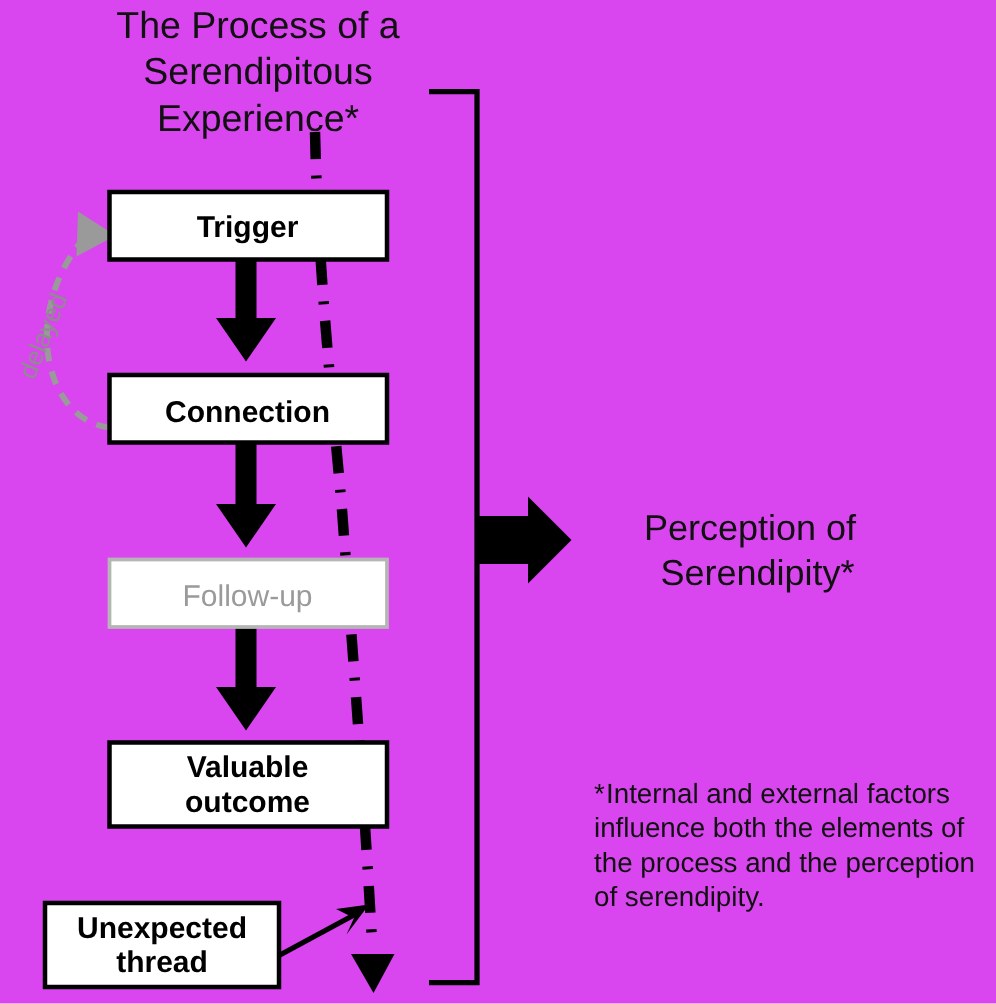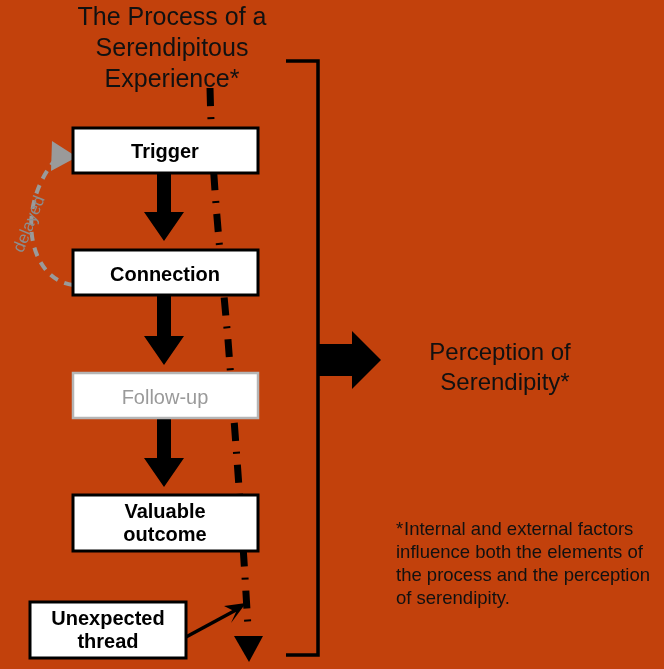--- a/index.html
+++ b/index.html
@@ -8,21 +8,21 @@
     background: #ffffff;
   }
   body {
     font-family: "Liberation Sans", sans-serif;
     -webkit-font-smoothing: antialiased;
   }
   #figure {
     position: relative;
     width: 664px;
     height: 669px;
-    background: #c2410c;
+    background: #d946ef;
     overflow: hidden;
   }
   #diagram-svg {
     position: absolute;
     left: 0;
     top: 0;
     width: 664px;
     height: 669px;
   }
   .fig-title {

